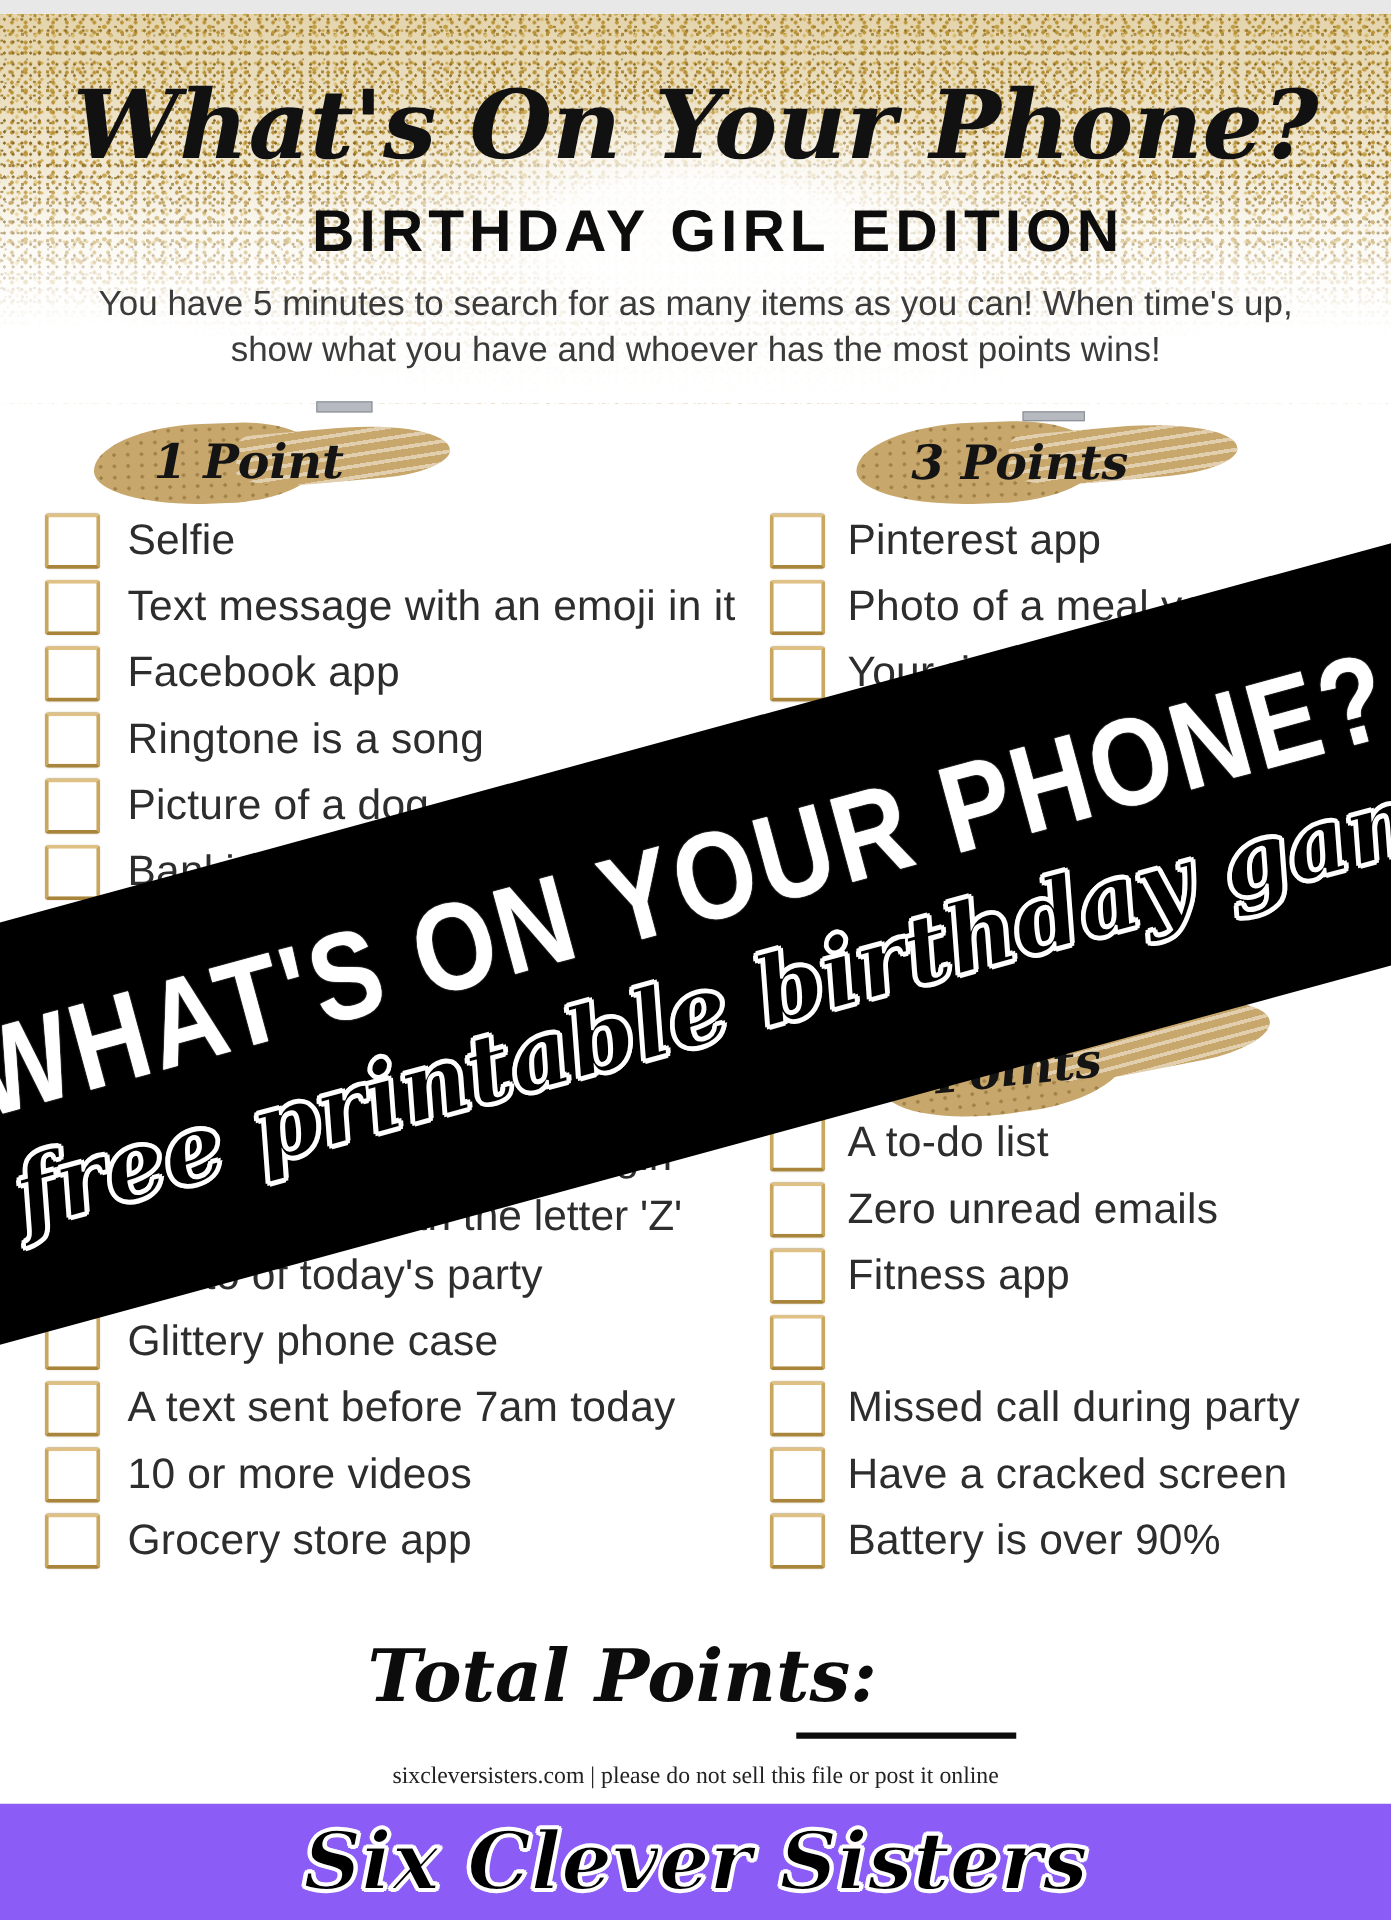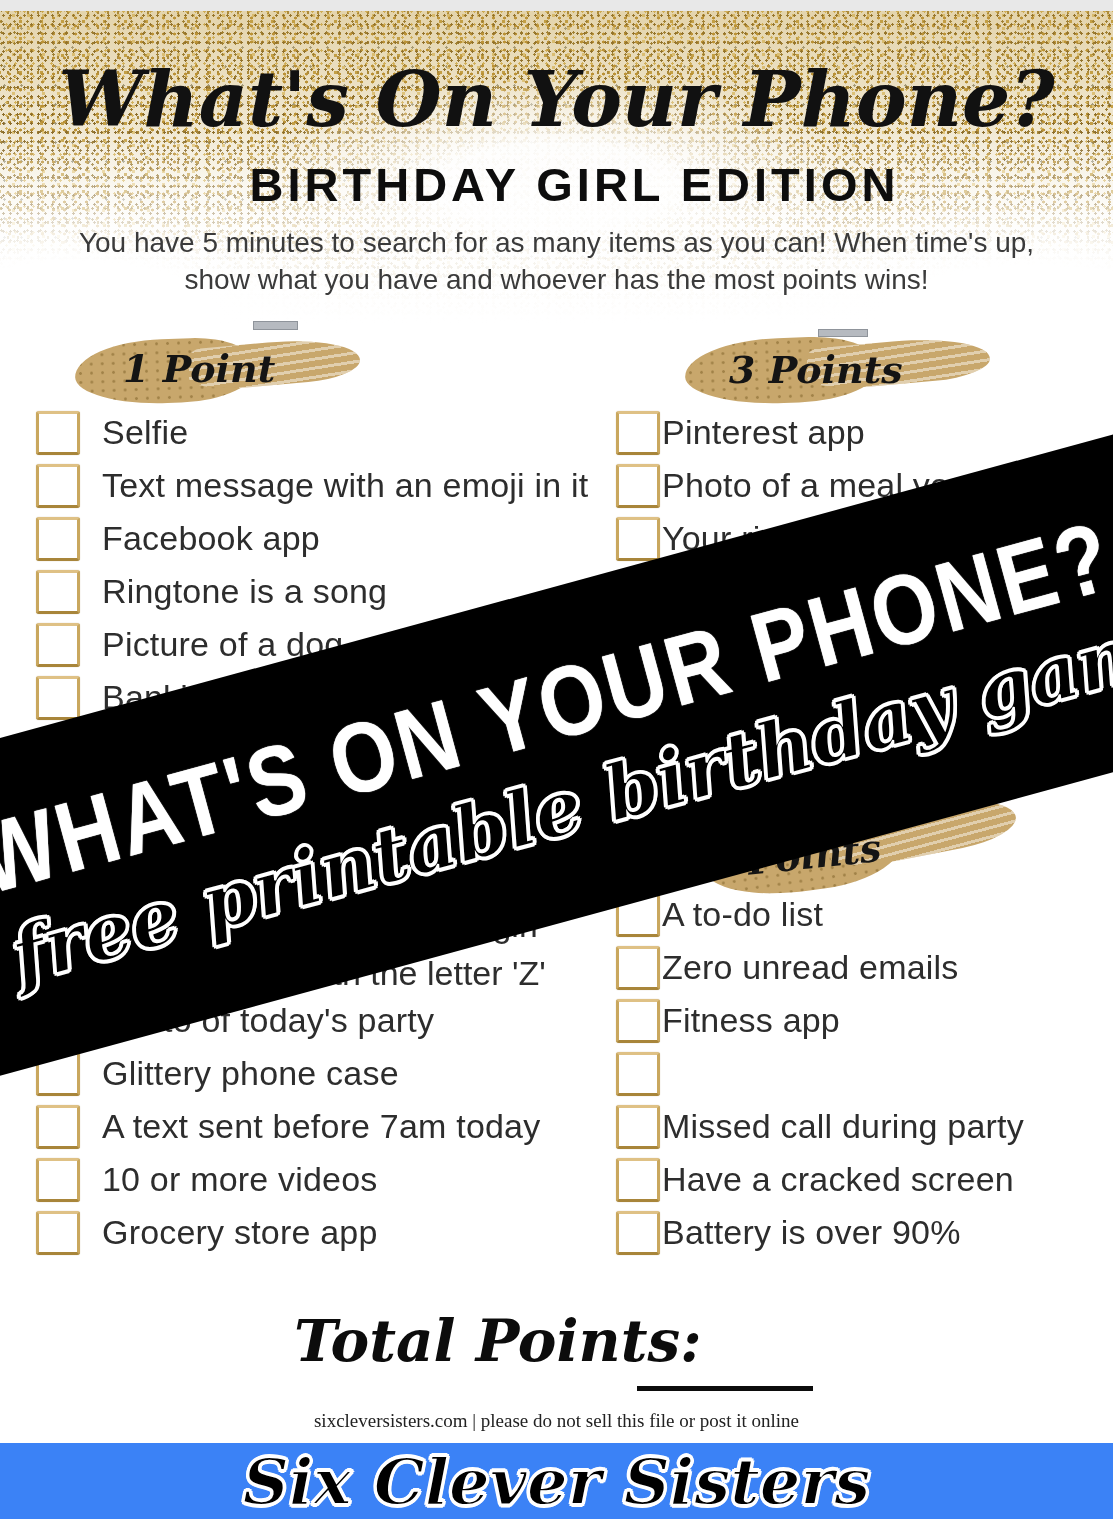--- a/index.html
+++ b/index.html
@@ -83,21 +83,21 @@
   .brush-5 .brush-label { left:4px; top:26px; }
 
   
   .col { position:absolute; display:flex; flex-direction:column; z-index:1; }
   .col-left  { left:36px;  width:575px; }
   .col-right { left:616px; width:497px; }
   .col-top    { top:395px; }
   .col-bottom { top:877px; }
   .row { height:53px; display:flex; align-items:center; }
   .col-left  .row { gap:22px; }
-  .col-right .row { gap:2px; }
+  .col-right .row { gap:18px; }
   .checkbox {
     width:44px; height:44px; flex:0 0 44px; background:#fff; border-radius:3px;
     border:3px solid; border-color:#dfc185 #c9a75e #a8853a #c9a75e;
     box-shadow:inset 0 0 0 1px rgba(255,255,255,.85), 0 0 1px rgba(150,118,48,.5);
   }
   .item-label { font-size:34px; line-height:1.15; color:#2d2d2d; white-space:nowrap; letter-spacing:.2px; }
 
   .fragment { position:absolute; font-size:34px; color:#2d2d2d; white-space:nowrap; z-index:1; }
   .frag-1 { left:466px; top:895px; }
   .frag-2 { left:272px; top:943px; }
@@ -120,21 +120,21 @@
     text-shadow:2px 2px 0 #fff, -2px -2px 0 #fff, 2px -2px 0 #fff, -2px 2px 0 #fff,
                 3px 0 0 #fff, -3px 0 0 #fff, 0 3px 0 #fff, 0 -3px 0 #fff;
   }
 
   
   .total-label { position:absolute; left:294px; top:1296px; font-size:58px; color:#0c0c0c; z-index:1; }
   .total-line  { position:absolute; left:637px; top:1375px; width:176px; height:5px; background:#0c0c0c; }
   .small-print { position:absolute; left:0; top:1399px; width:100%; text-align:center;
                  font-family:"Liberation Serif", serif; font-size:19px; color:#222; }
   .footer-bar {
-    position:absolute; left:0; top:1432px; width:100%; height:76px; background:#3b82f6;
+    position:absolute; left:0; top:1432px; width:100%; height:93px; background:#8b5cf6;
     display:flex; align-items:center; justify-content:center; z-index:4;
   }
   .brand {
     font-family:"DejaVu Serif", serif; font-style:italic; font-weight:bold;
     font-size:64px; color:#000; white-space:nowrap;
     -webkit-text-stroke:1.8px #fff;
     text-shadow:1.8px 1.8px 0 #fff, -1.8px -1.8px 0 #fff, 1.8px -1.8px 0 #fff, -1.8px 1.8px 0 #fff,
                 2.6px 0 0 #fff, -2.6px 0 0 #fff, 0 2.6px 0 #fff, 0 -2.6px 0 #fff;
   }
 </style>

